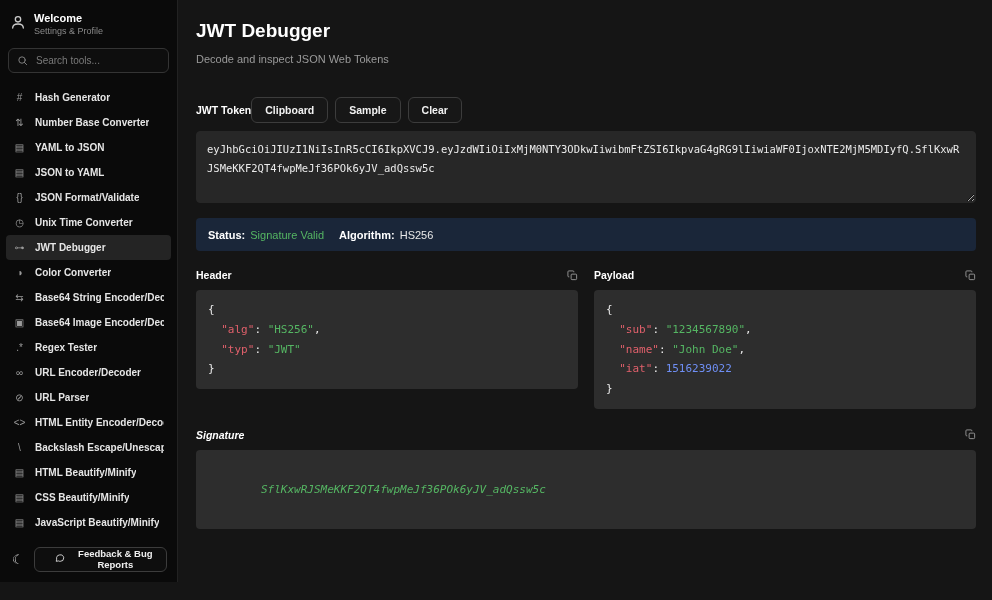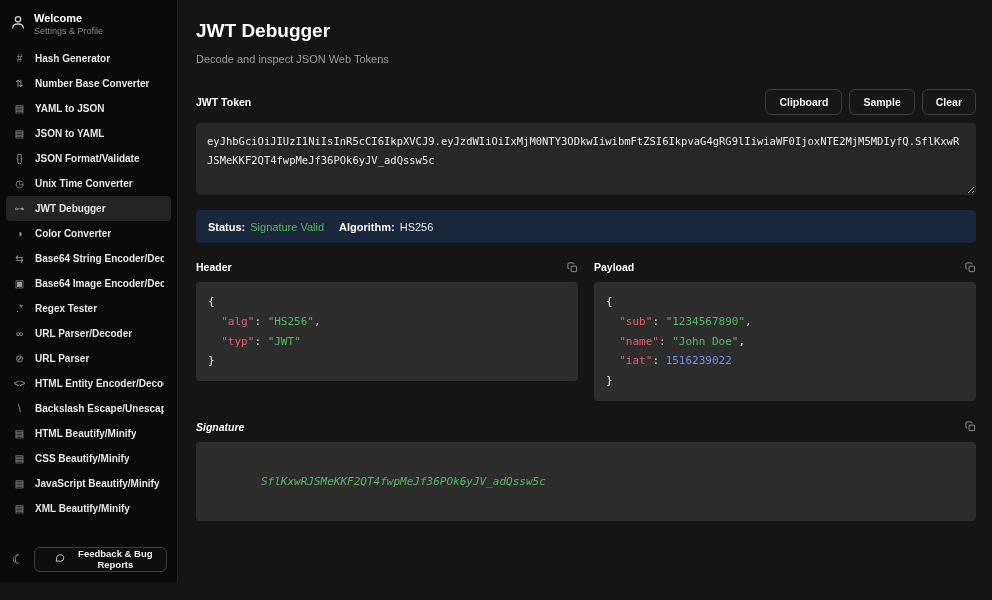--- a/index.html
+++ b/index.html
@@ -48,21 +48,21 @@
     height: 25px; border: 1px solid #3c3c3c; border-radius: 6px; background: #0e0e0e;
     color: #f0f0f0; font-size: 9.5px; font-weight: 600; cursor: pointer;
     font-family: inherit;
     padding-left: 20px;
   }
 
   
   main { flex: 1; padding: 12px 16px 0 18px; overflow: hidden; }
   h1 { font-size: 19px; font-weight: bold; margin: 8px 0 0; color: #fff; }
   .subtitle { font-size: 11px; color: #9a9a9a; margin: 11px 0 0; }
-  .token-head { margin-top: 24px; display: flex; justify-content: space-between; align-items: center; }
+  .token-head { margin-top: 32px; display: flex; justify-content: flex-start; align-items: center; }
   .sec-label { font-size: 10.5px; font-weight: bold; color: #fff; }
   .btn-row { display: flex; gap: 7px; }
   .btn {
     background: #171717; border: 1px solid #3c3c3c; color: #f2f2f2;
     font-size: 10.5px; font-weight: 600; padding: 6px 13px; border-radius: 6px;
     cursor: pointer; font-family: inherit;
   }
   .token-area {
     margin-top: 8px; width: 100%; height: 72px; display: block;
     background: #272727; border: 1px solid #272727; border-radius: 4px;
@@ -107,20 +107,29 @@
           <circle cx="12" cy="8" r="4"></circle>
             <path d="M4 21c0-4 4-6 8-6s8 2 8 6"></path>
         </svg>
       </span>
       <div>
         <div class="p-title">Welcome</div>
         <div class="p-sub">Settings &amp; Profile</div>
       </div>
     </div>
 
+    <div class="search">
+      <span>
+        <svg width="11" height="11" viewBox="0 0 24 24" fill="none" stroke="#888888" stroke-width="2" stroke-linecap="round">
+          <circle cx="11" cy="11" r="7"></circle>
+            <line x1="21" y1="21" x2="16.2" y2="16.2"></line>
+        </svg>
+      </span>
+      <input placeholder="Search tools..." style="">
+    </div>
 
     <nav class="tools" id="tool-list">
         <div class="tool-item">
           <span class="tool-icon">#</span>
           <span class="tool-label">Hash Generator</span>
         </div>
         <div class="tool-item">
           <span class="tool-icon">⇅</span>
           <span class="tool-label">Number Base Converter</span>
         </div>
@@ -155,21 +164,21 @@
         <div class="tool-item">
           <span class="tool-icon">▣</span>
           <span class="tool-label">Base64 Image Encoder/Decoder</span>
         </div>
         <div class="tool-item">
           <span class="tool-icon">.*</span>
           <span class="tool-label">Regex Tester</span>
         </div>
         <div class="tool-item">
           <span class="tool-icon">∞</span>
-          <span class="tool-label">URL Parser/Decoder</span>
+          <span class="tool-label">URL Encoder/Decoder</span>
         </div>
         <div class="tool-item">
           <span class="tool-icon">⊘</span>
           <span class="tool-label">URL Parser</span>
         </div>
         <div class="tool-item">
           <span class="tool-icon">&lt;&gt;</span>
           <span class="tool-label">HTML Entity Encoder/Decoder</span>
         </div>
         <div class="tool-item">

